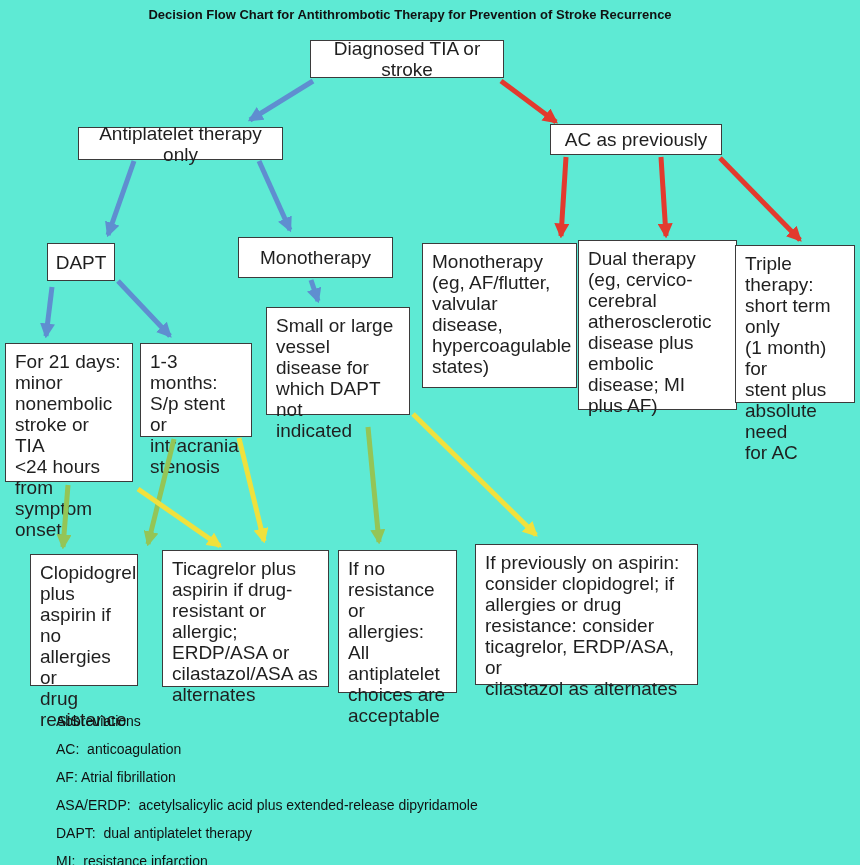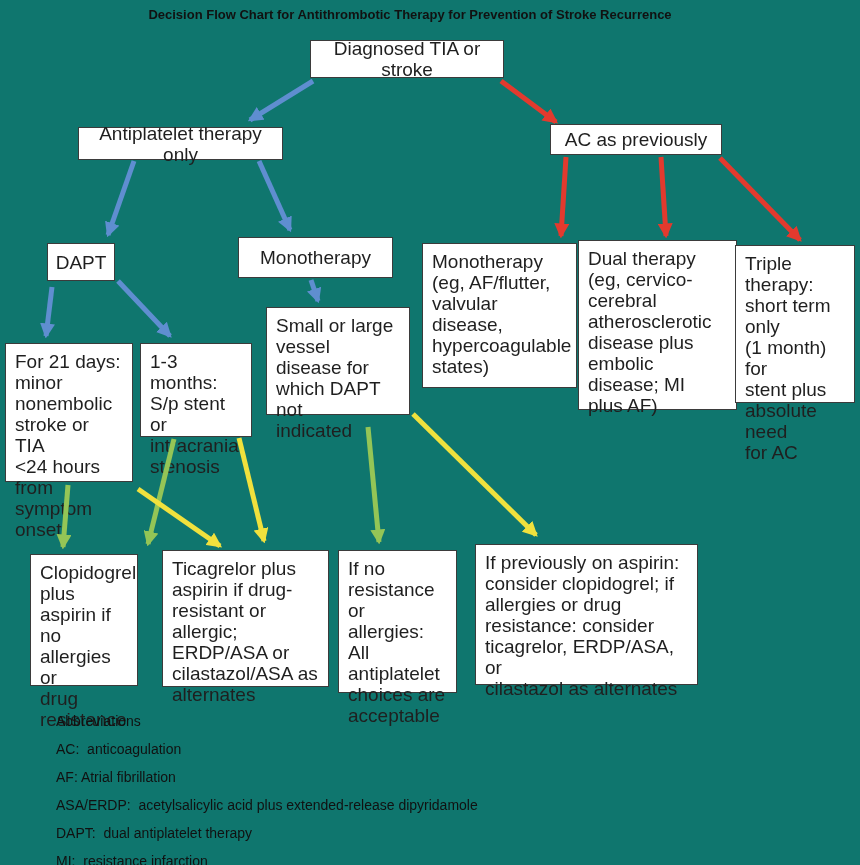--- a/index.html
+++ b/index.html
@@ -1,17 +1,17 @@
 <!DOCTYPE html>
 <html><head>
 <meta charset="utf-8">
 <style>
   html,body{margin:0;padding:0;background:#ffffff;}
   #stage{
-    position:relative;width:860px;height:865px;background:#0f766e;overflow:hidden;
+    position:relative;width:860px;height:865px;background:#5eead4;overflow:hidden;
     font-family:"Liberation Sans","DejaVu Sans",sans-serif;color:#1a1a1a;
   }
   .title{
     position:absolute;left:0;top:7px;width:820px;text-align:center;
     font-size:13px;font-weight:bold;color:#111;
   }
   .node{
     position:absolute;box-sizing:border-box;border:1.5px solid #3b3b3b;background:#ffffff;
     font-size:19px;line-height:21px;padding:7px 9px;white-space:pre-wrap;color:#1f1f1f;
   }

